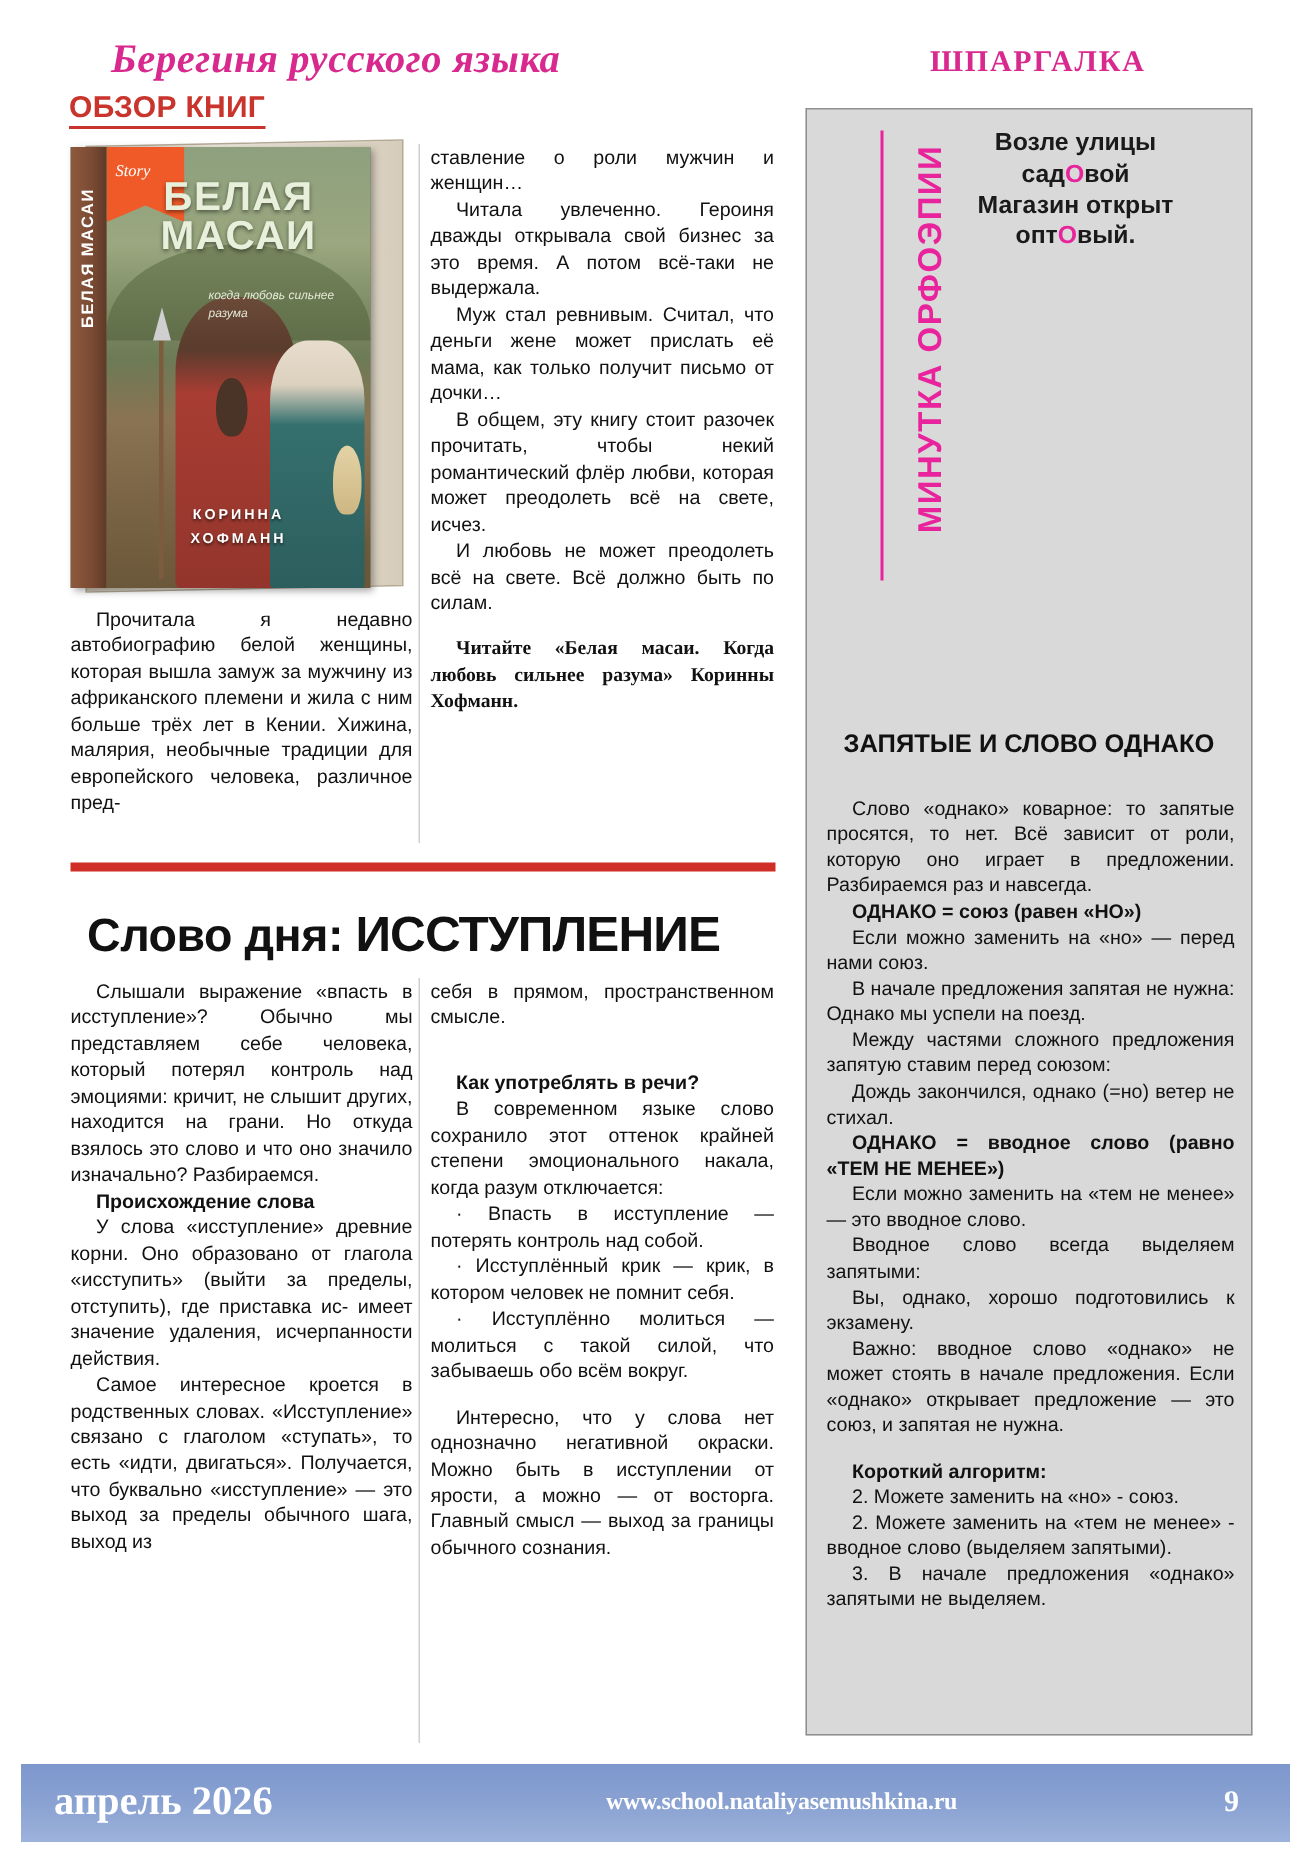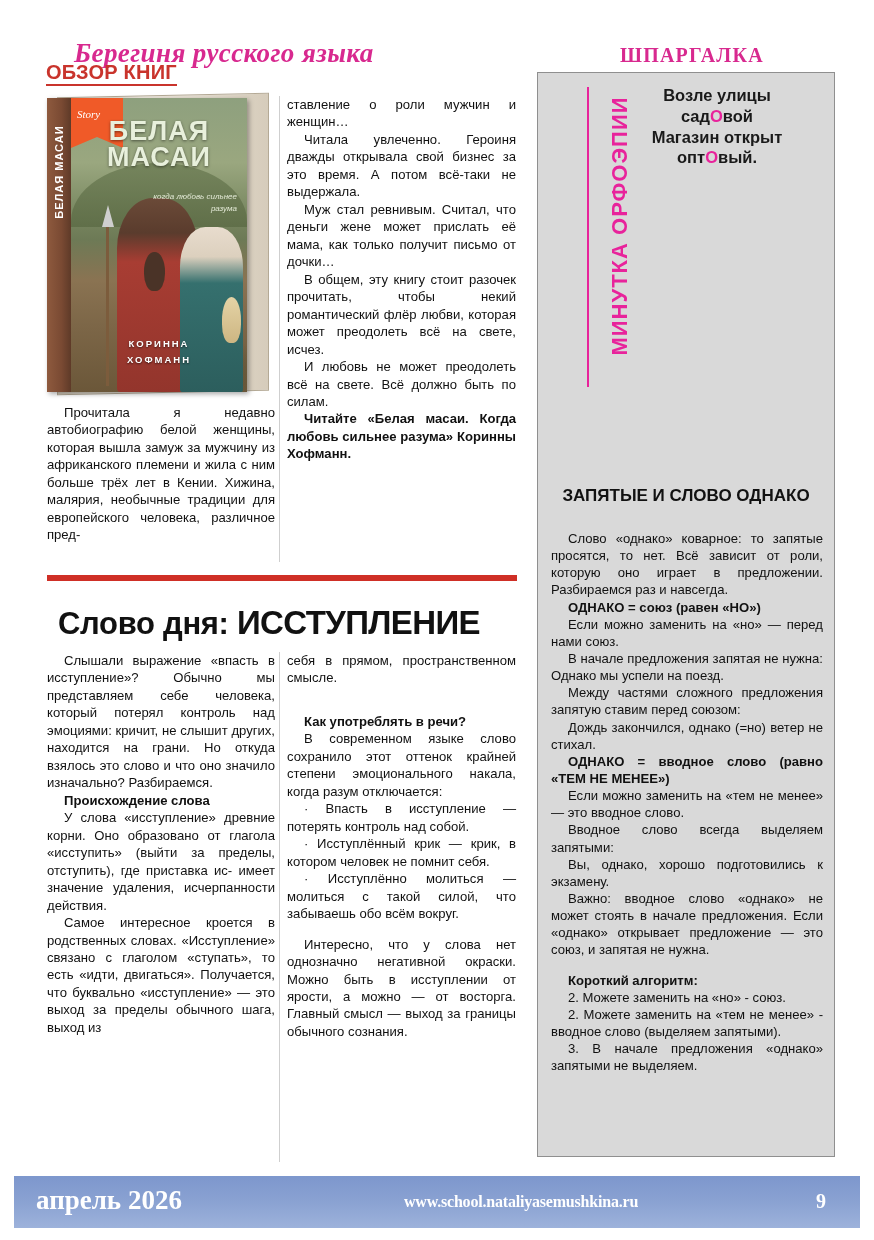--- a/index.html
+++ b/index.html
@@ -17,21 +17,21 @@
 
   .page {
     position: absolute;
     inset: 0;
     background: #ffffff;
   }
 
   
   .masthead {
     position: absolute;
-    left: 0; top: 38px;
+    left: 0; top: 24px;
     width: 874px;
     height: 40px;
   }
   .masthead-title {
     position: absolute;
     left: 74px; top: 0;
     font-family: "Liberation Serif", serif;
     font-style: italic;
     font-weight: bold;
     font-size: 27px;
@@ -187,21 +187,21 @@
     font-weight: bold;
     font-size: 27px;
     line-height: 0.98;
     letter-spacing: 1px;
     text-shadow: 0 1px 3px rgba(0,0,0,.5);
     z-index: 7;
   }
   .cover-sub {
     position: absolute;
     left: 92px; right: 10px; top: 93px;
-    text-align: right;
+    text-align: left;
     color: #e3e9d6;
     font-size: 8px;
     line-height: 1.5;
     font-style: italic;
     z-index: 7;
   }
   .cover-author {
     position: absolute;
     left: 30px; right: 6px; bottom: 24px;
     text-align: center;
@@ -417,21 +417,21 @@
   <div class="vrule" id="vrule-top"></div>
   <div class="col" id="col-left-top">
       <p>Прочитала я недавно автобиографию белой женщины, которая вышла замуж за мужчину из африканского племени и жила с ним больше трёх лет в Кении. Хижина, малярия, необычные традиции для европейского человека, различное пред-</p>
     </div>
   <div class="col" id="col-mid-top">
       <p class="noind">ставление о роли мужчин и женщин…</p>
       <p>Читала увлеченно. Героиня дважды открывала свой бизнес за это время. А потом всё-таки не выдержала.</p>
       <p>Муж стал ревнивым. Считал, что деньги жене может прислать её мама, как только получит письмо от дочки…</p>
       <p>В общем, эту книгу стоит разочек прочитать, чтобы некий романтический флёр любви, которая может преодолеть всё на свете, исчез.</p>
       <p>И любовь не может преодолеть всё на свете. Всё должно быть по силам.</p>
-      <p class="bold" style="">Читайте «Белая масаи. Когда любовь сильнее разума» Коринны Хофманн.</p>
+      <p class="bold" style="margin-top: 13px; font-family: Liberation Serif, serif;">Читайте «Белая масаи. Когда любовь сильнее разума» Коринны Хофманн.</p>
     </div>
 
   <div class="hrule-red" id="hrule-1"></div>
 
   <div class="wod-title">
     <span>Слово дня: </span><span class="caps">ИССТУПЛЕНИЕ</span>
   </div>
 
   <div class="vrule" id="vrule-bot"></div>
   <div class="col" id="col-left-bot">

